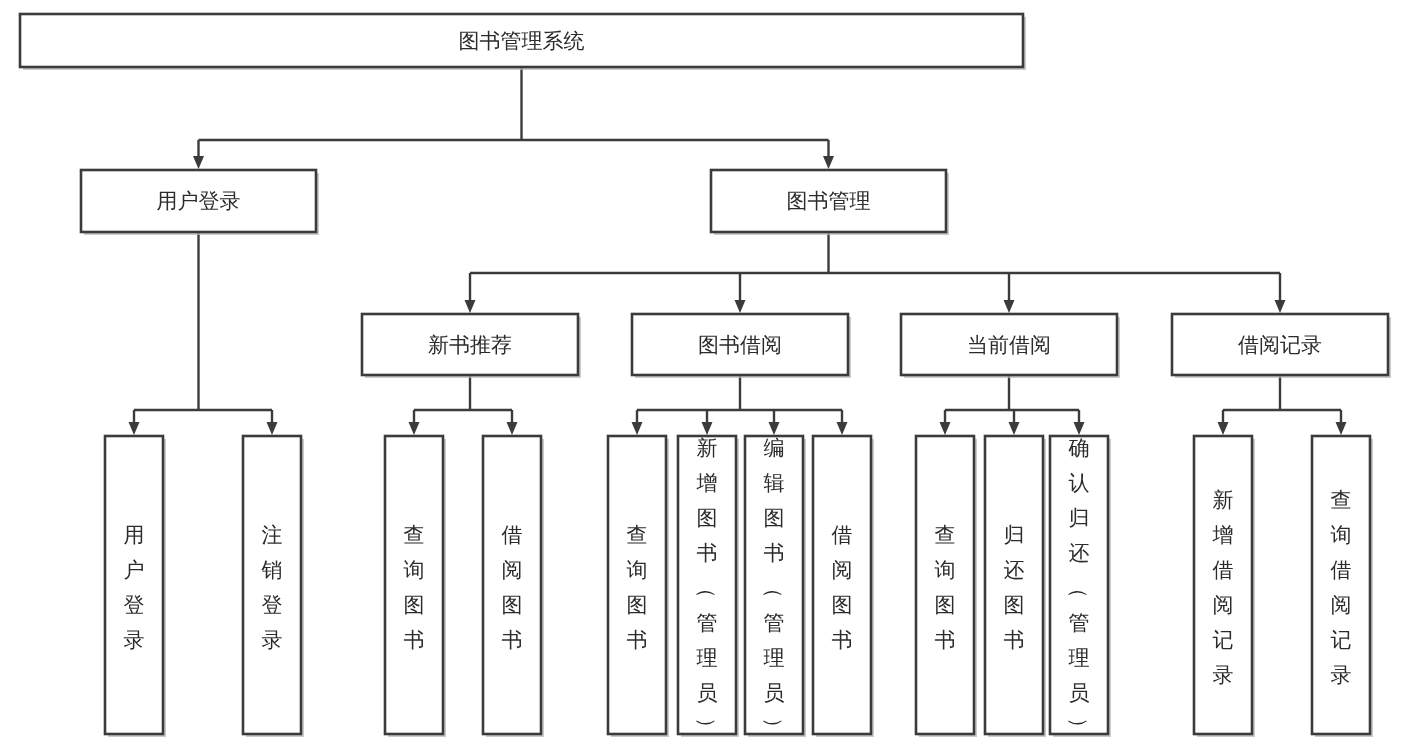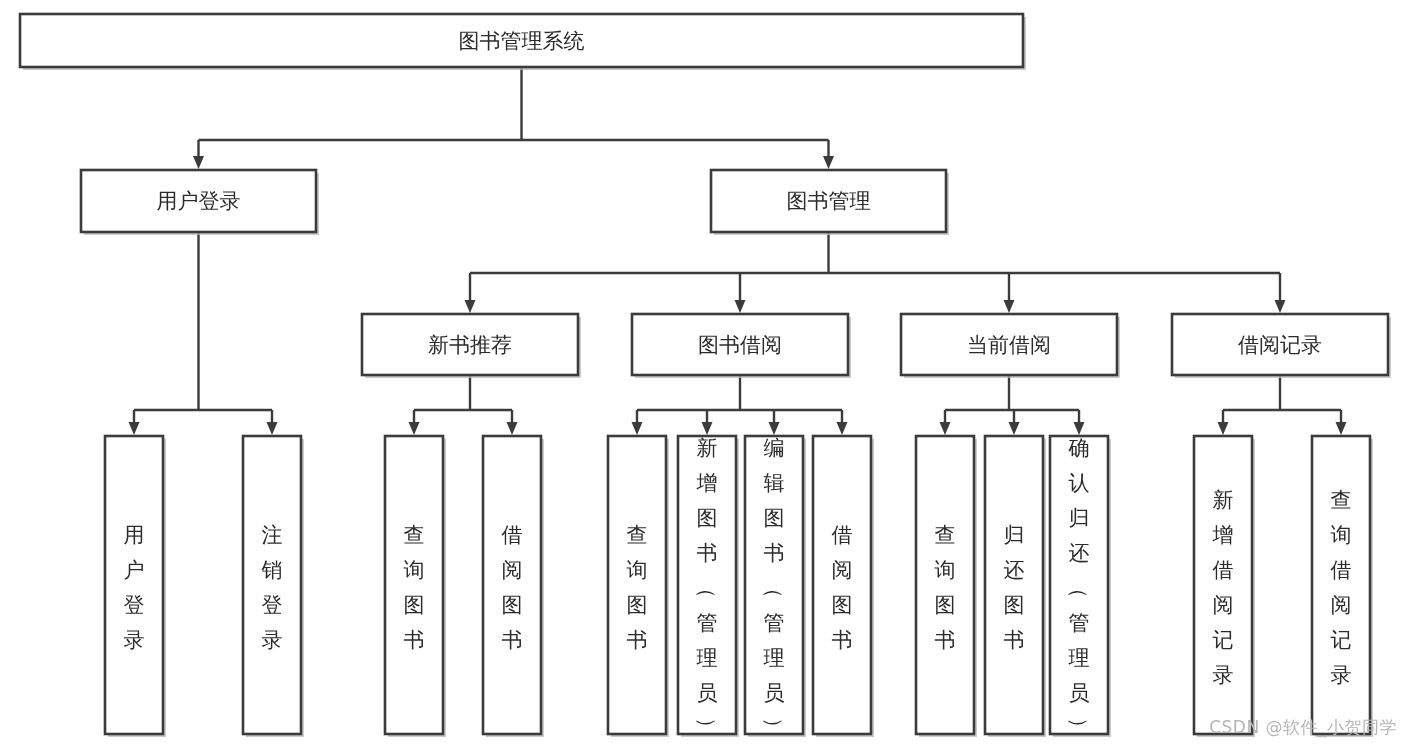--- a/index.html
+++ b/index.html
@@ -347,14 +347,13 @@
             <text x="1341" y="507.3" class="leaf-label">查</text>
             <text x="1341" y="542.3" class="leaf-label">询</text>
             <text x="1341" y="577.3" class="leaf-label">借</text>
             <text x="1341" y="612.3" class="leaf-label">阅</text>
             <text x="1341" y="647.3" class="leaf-label">记</text>
             <text x="1341" y="682.3" class="leaf-label">录</text>
           </g>
         </g>
       </g>
     </svg>
-  <div class="watermark">CSDN @软件_小贺同学</div>
 </div>
 
 </body></html>

